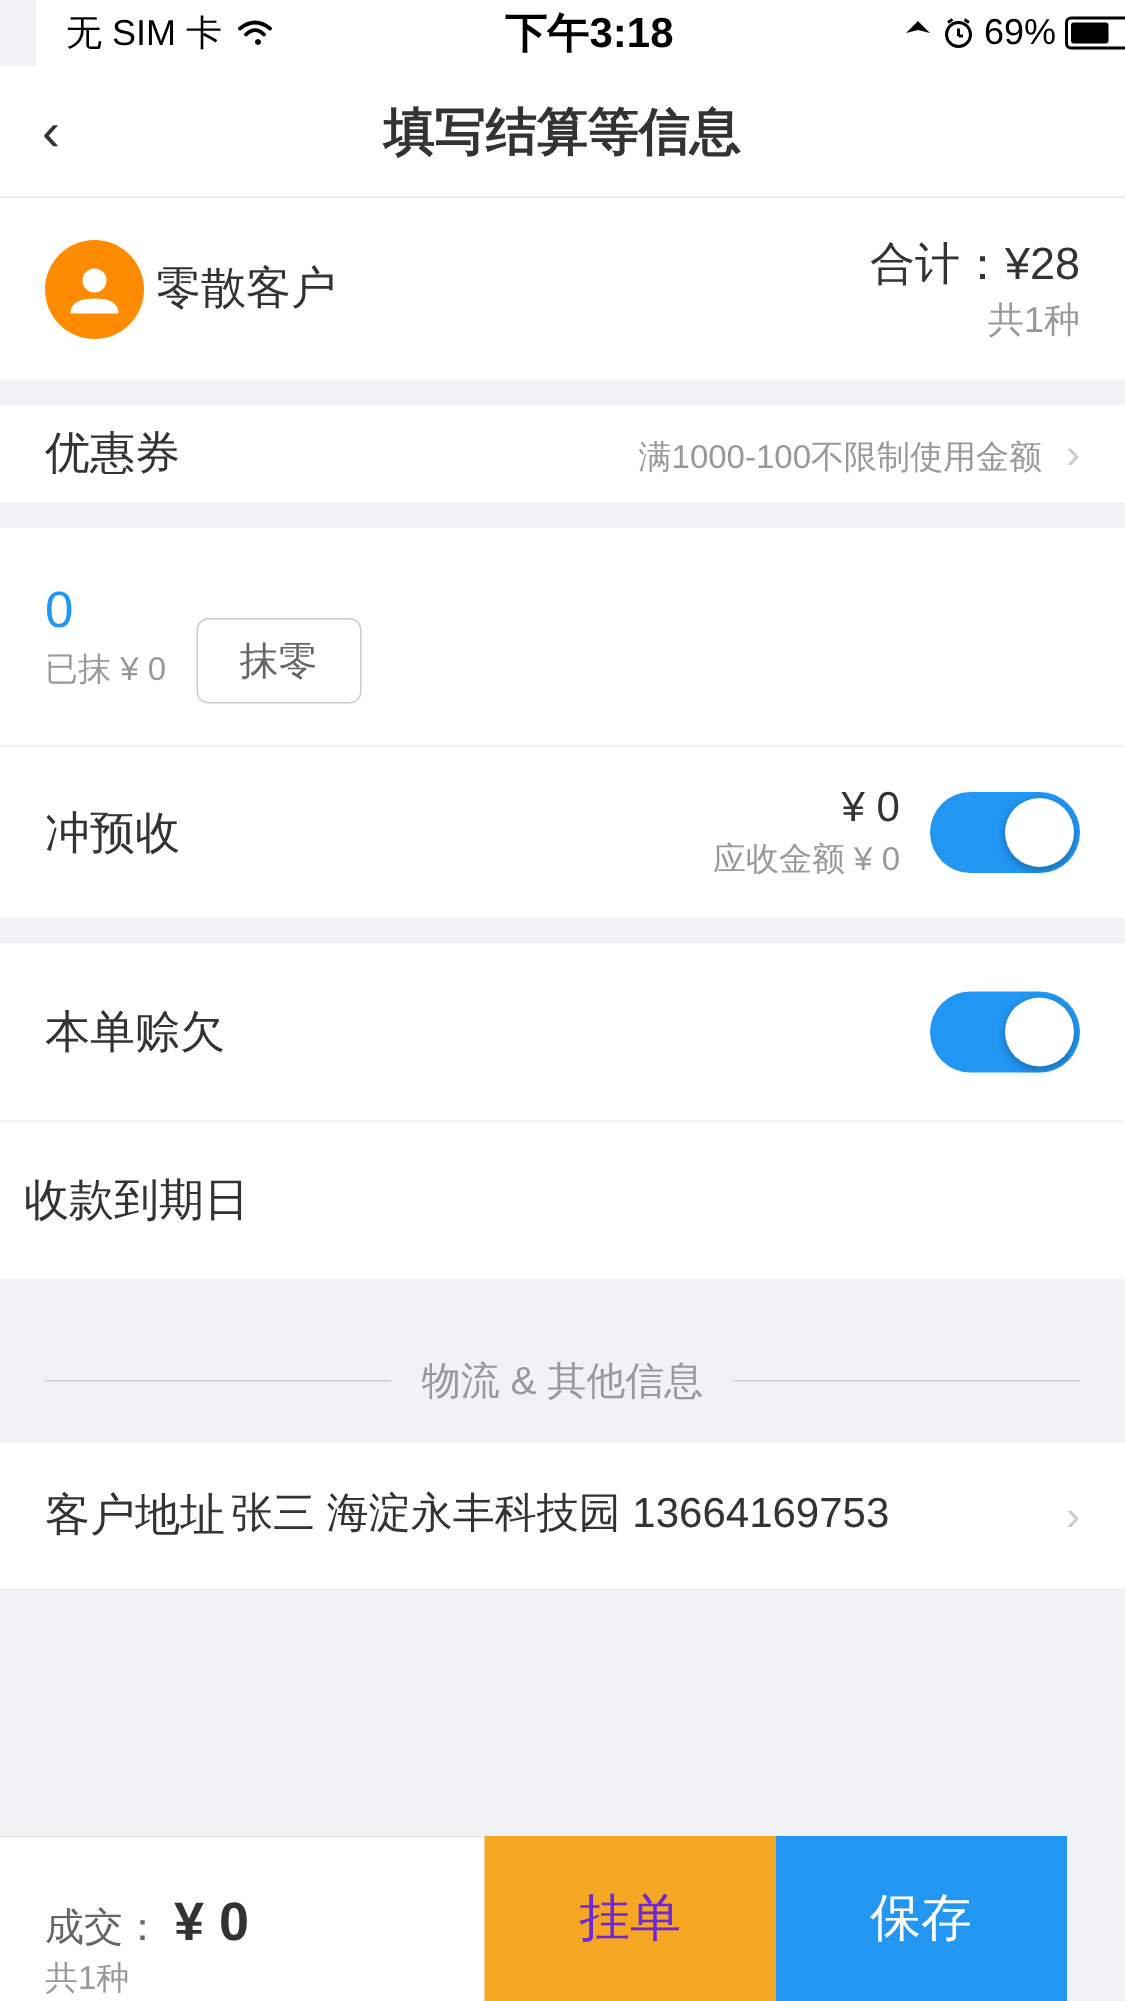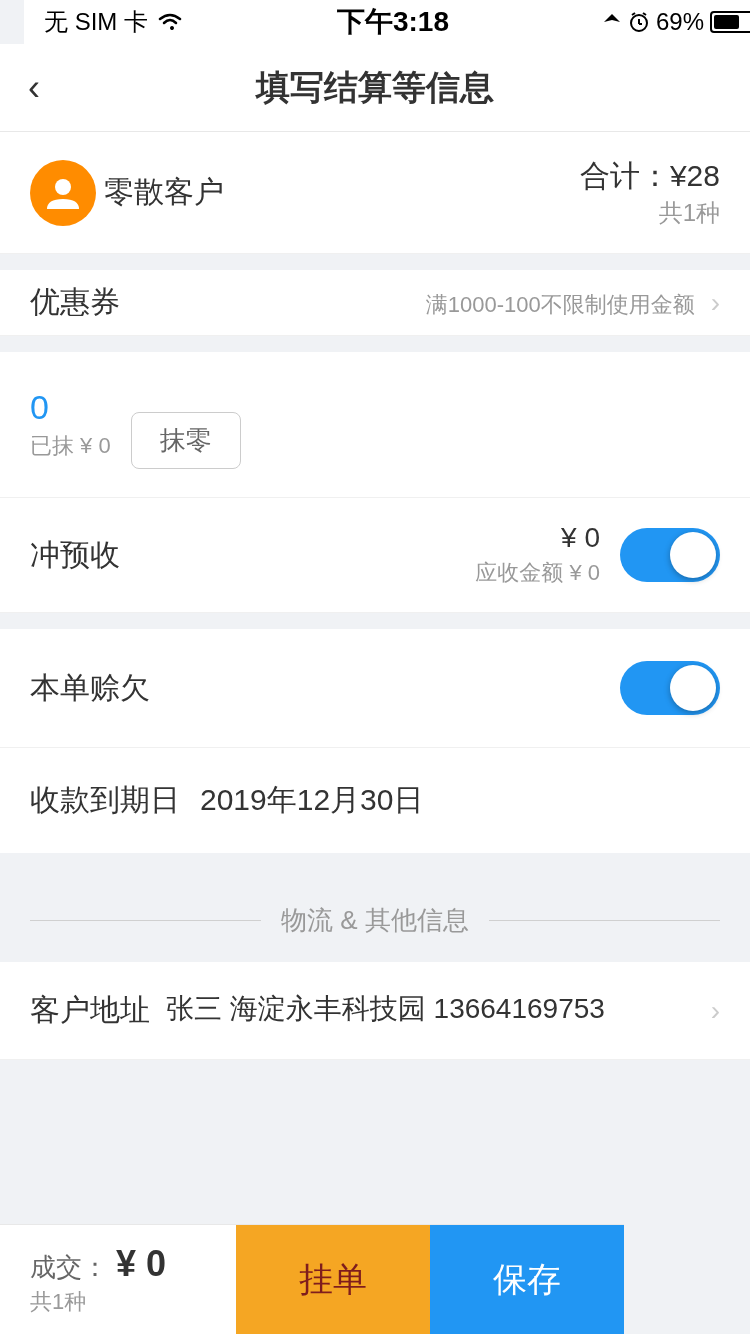--- a/index.html
+++ b/index.html
@@ -159,21 +159,21 @@
       padding: 32px 30px;
       display: flex;
       align-items: center;
       justify-content: space-between;
       border-bottom: 1px solid #f0f0f0;
     }
 
     
     .duedate-row {
       background: #fff;
-      padding: 32px 30px;
+      padding: 32px 16px;
       display: flex;
       align-items: center;
       gap: 20px;
       border-bottom: none;
     }
     .duedate-label { font-size: 30px; color: #333; }
     .duedate-value { font-size: 30px; color: #333; }
 
     
     .logistics-header {
@@ -194,48 +194,48 @@
 
     
     .address-row {
       background: #fff;
       padding: 28px 30px;
       display: flex;
       align-items: center;
       justify-content: space-between;
       border-bottom: 1px solid #f0f0f0;
     }
-    .address-left { display: flex; align-items: flex-start; gap: 16px; }
+    .address-left { display: flex; align-items: flex-start; gap: 4px; }
     .address-label { font-size: 30px; color: #333; flex-shrink: 0; }
     .address-value { font-size: 28px; color: #333; flex: 1; }
 
     
     .bottom-bar {
       position: fixed;
       bottom: 0;
       left: 0;
-      width: 624px;
+      width: 711px;
       height: 110px;
       background: #fff;
       display: flex;
-      align-items: center;
+      align-items: flex-end;
       border-top: 1px solid #e8e8e8;
     }
     .bottom-info {
       flex: 1;
       padding: 0 30px;
     }
     .bottom-deal-label { font-size: 26px; color: #666; }
     .bottom-deal-amount { font-size: 36px; color: #333; font-weight: 600; }
     .bottom-count { font-size: 22px; color: #999; margin-top: 2px; }
     .btn-hold {
       width: 194px;
       height: 110px;
       background: #f5a623;
-      color: #7f1d1d;
+      color: #6d28d9;
       font-size: 34px;
       display: flex; align-items: center; justify-content: center;
       cursor: pointer;
       font-weight: 500;
     }
     .btn-save {
       width: 194px;
       height: 110px;
       background: #2196f3;
       color: #fff;
@@ -342,21 +342,20 @@
 
   <div class="debt-row">
     <span class="row-label">本单赊欠</span>
     <div class="toggle">
       <div class="toggle-knob"></div>
     </div>
   </div>
 
   <div class="duedate-row">
     <span class="duedate-label">收款到期日</span>
-    <span class="duedate-value">2019年12月30日</span>
   </div>
 
   <div class="divider-gray" style="height:30px;"></div>
 
   <div class="logistics-header">
     <div class="logistics-line"></div>
     <span>物流 &amp; 其他信息</span>
     <div class="logistics-line"></div>
   </div>
 

